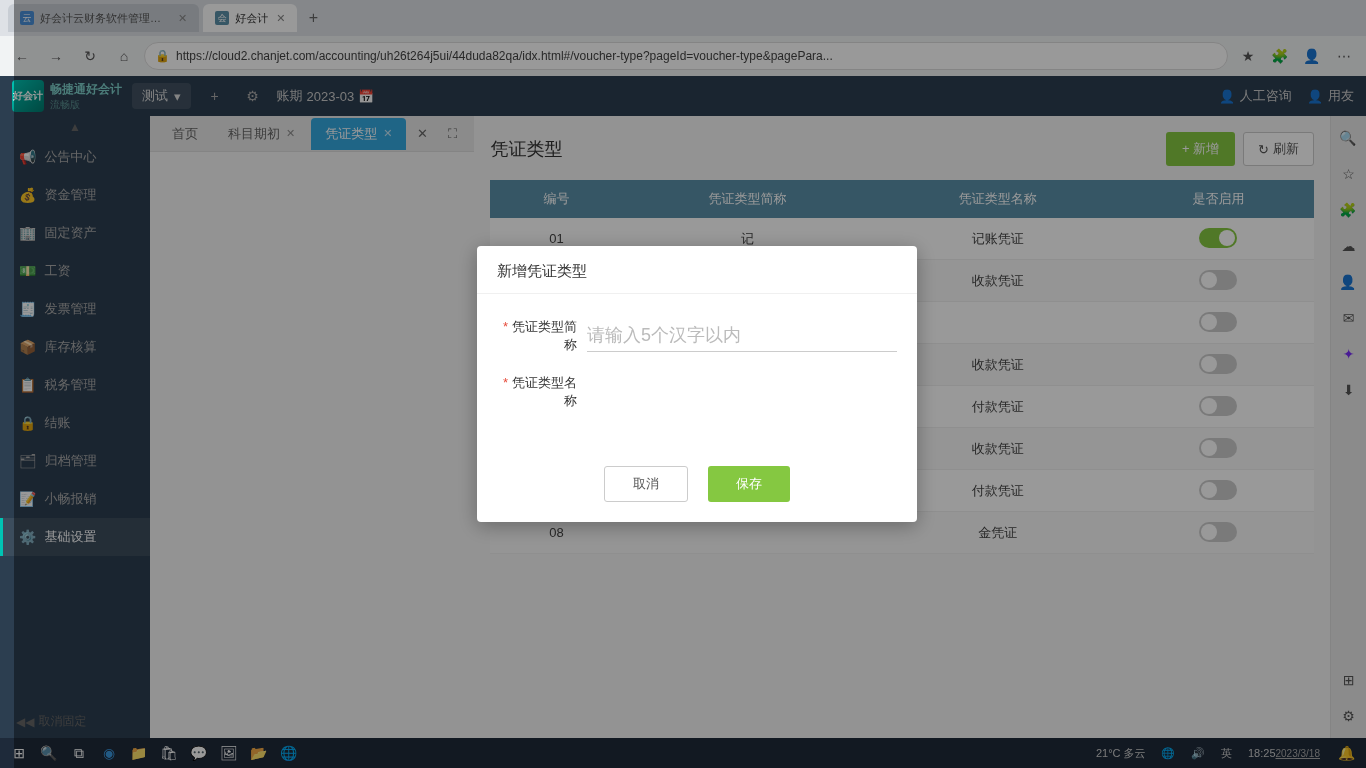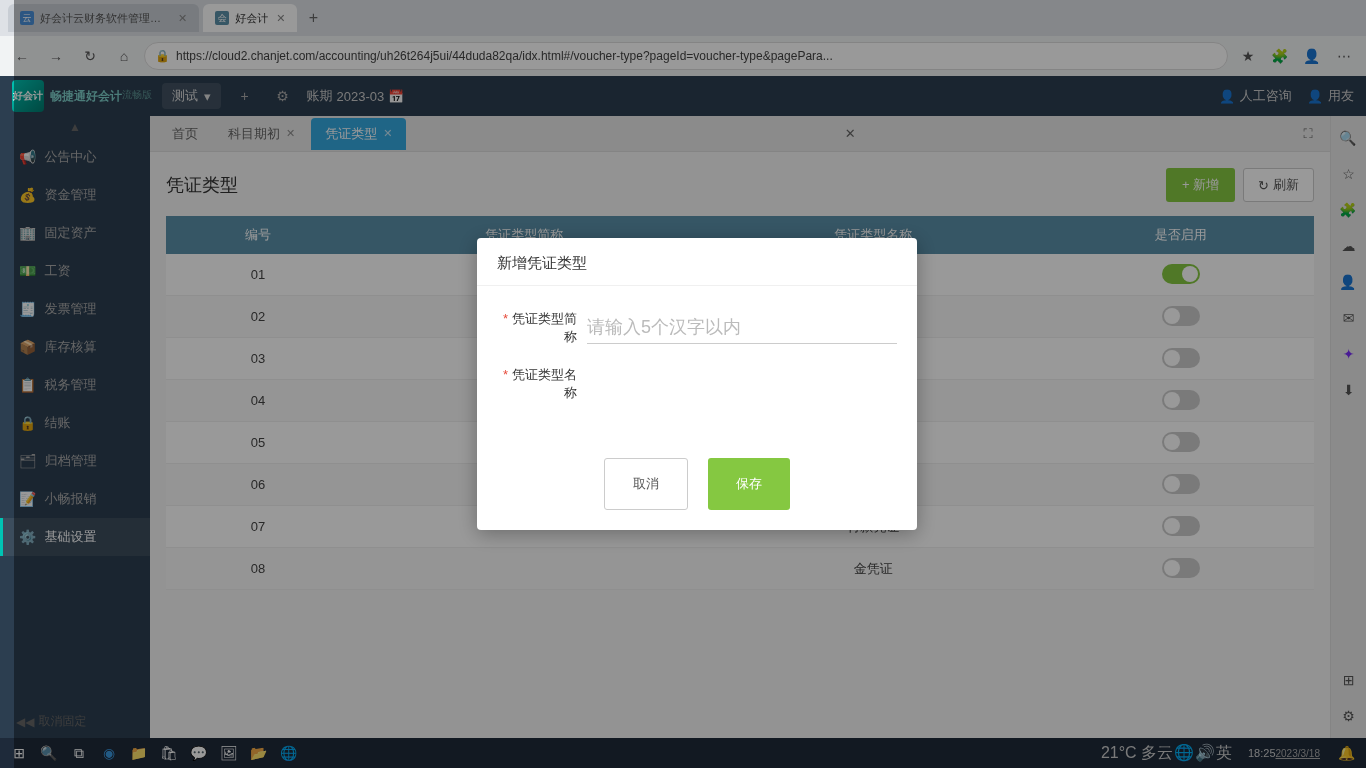--- a/index.html
+++ b/index.html
@@ -33,21 +33,21 @@
     
     .sidebar { width: 150px; background: #2c3e50; display: flex; flex-direction: column; overflow-y: auto; flex-shrink: 0; }
     .sidebar-item { display: flex; align-items: center; gap: 8px; padding: 10px 16px; cursor: pointer; color: #aaa; font-size: 13px; border-left: 3px solid transparent; }
     .sidebar-item.active { color: #fff; background: rgba(255,255,255,0.08); border-left-color: #00c4b4; }
     .sidebar-icon { font-size: 14px; }
     .sidebar-scroll { width: 150px; display: flex; justify-content: center; padding: 4px 0; }
     .sidebar-scroll-btn { color: #666; font-size: 12px; cursor: pointer; }
     .sidebar-cancel-fixed { display: flex; align-items: center; gap: 4px; padding: 8px 16px; color: #666; font-size: 12px; cursor: pointer; }
 
     
-    .content-area { flex: 1; background: #f5f5f5; display: flex; flex-direction: column; overflow: hidden; }
+    .content-area { flex: 1; background: #f5f5f5; display: flex; overflow: hidden; }
 
     
     .tab-bar { background: #e8e8e8; display: flex; align-items: center; height: 36px; padding: 0 8px; gap: 2px; border-bottom: 1px solid #ddd; }
     .content-tab { display: flex; align-items: center; gap: 6px; padding: 6px 14px; border-radius: 4px 4px 0 0; font-size: 13px; cursor: pointer; height: 32px; }
     .content-tab.inactive { background: transparent; color: #666; }
     .content-tab.active { background: #35a8e0; color: white; }
     .content-tab .tab-x { font-size: 11px; cursor: pointer; opacity: 0.7; }
     .tab-expand { margin-left: auto; width: 28px; height: 28px; display: flex; align-items: center; justify-content: center; cursor: pointer; color: #666; }
 
     
@@ -78,30 +78,30 @@
     .modal-overlay { position: fixed; top: 0; left: 14px; width: 100%; height: 100%; background: rgba(0,0,0,0.4); z-index: 1000; display: flex; align-items: center; justify-content: center; }
     .modal { background: white; border-radius: 4px; width: 440px; box-shadow: 0 4px 20px rgba(0,0,0,0.3); }
     .modal-header { padding: 16px 20px 12px; font-size: 15px; color: #333; font-weight: 500; border-bottom: 1px solid #f0f0f0; }
     .modal-body { padding: 24px 20px; }
     .form-row { display: flex; align-items: center; margin-bottom: 20px; }
     .form-label { font-size: 13px; color: #333; width: 90px; text-align: right; padding-right: 10px; flex-shrink: 0; }
     .required-mark { color: #e74c3c; margin-right: 4px; }
     .form-input { flex: 1; height: 32px; border: none; border-bottom: 1px solid #ccc; outline: none; font-size: 18px; color: #333; padding: 4px 0; }
     .form-input::placeholder { color: #bbb; }
     .modal-footer { padding: 12px 20px 20px; display: flex; justify-content: center; gap: 20px; }
-    .btn-cancel { background: white; color: #555; border: 1px solid #ccc; padding: 16px 28px; border-radius: 3px; cursor: pointer; font-size: 13px; }
+    .btn-cancel { background: white; color: #555; border: 1px solid #ccc; padding: 8px 28px; border-radius: 3px; cursor: pointer; font-size: 13px; }
     .btn-save { background: #85c841; color: white; border: none; padding: 8px 28px; border-radius: 3px; cursor: pointer; font-size: 13px; }
 
     
     .taskbar { height: 30px; background: #1e2a3a; display: flex; align-items: center; padding: 0 8px; gap: 8px; position: fixed; bottom: 0; width: 1366px; }
     .taskbar-icon { width: 22px; height: 22px; display: flex; align-items: center; justify-content: center; font-size: 14px; color: white; cursor: pointer; }
     .taskbar-spacer { flex: 1; }
-    .taskbar-status { display: flex; gap: 1px; font-size: 16px; color: #ccc; }
-
-    .sub-logo-text { display: flex; flex-direction: row; }
+    .taskbar-status { display: flex; align-items: center; gap: 16px; font-size: 11px; color: #ccc; }
+
+    .sub-logo-text { display: flex; flex-direction: column; }
   </style>
 </head>
 <body>
 
 <div class="browser-chrome">
   <div class="browser-tab inactive">
     <div class="favicon">云</div>
     <span style="font-size:11px;max-width:130px;overflow:hidden;text-overflow:ellipsis;white-space:nowrap;">好会计云财务软件管理系统_会计</span>
     <span class="tab-close">✕</span>
   </div>

